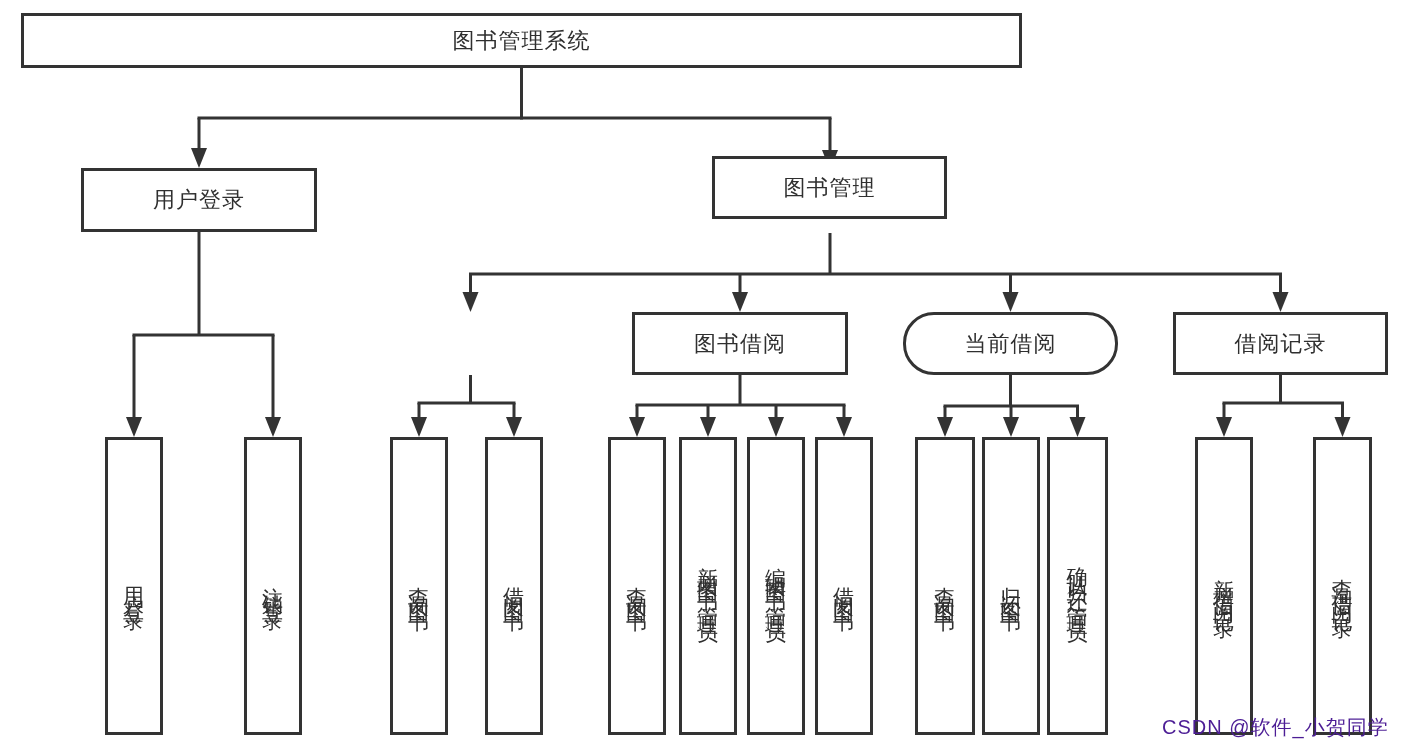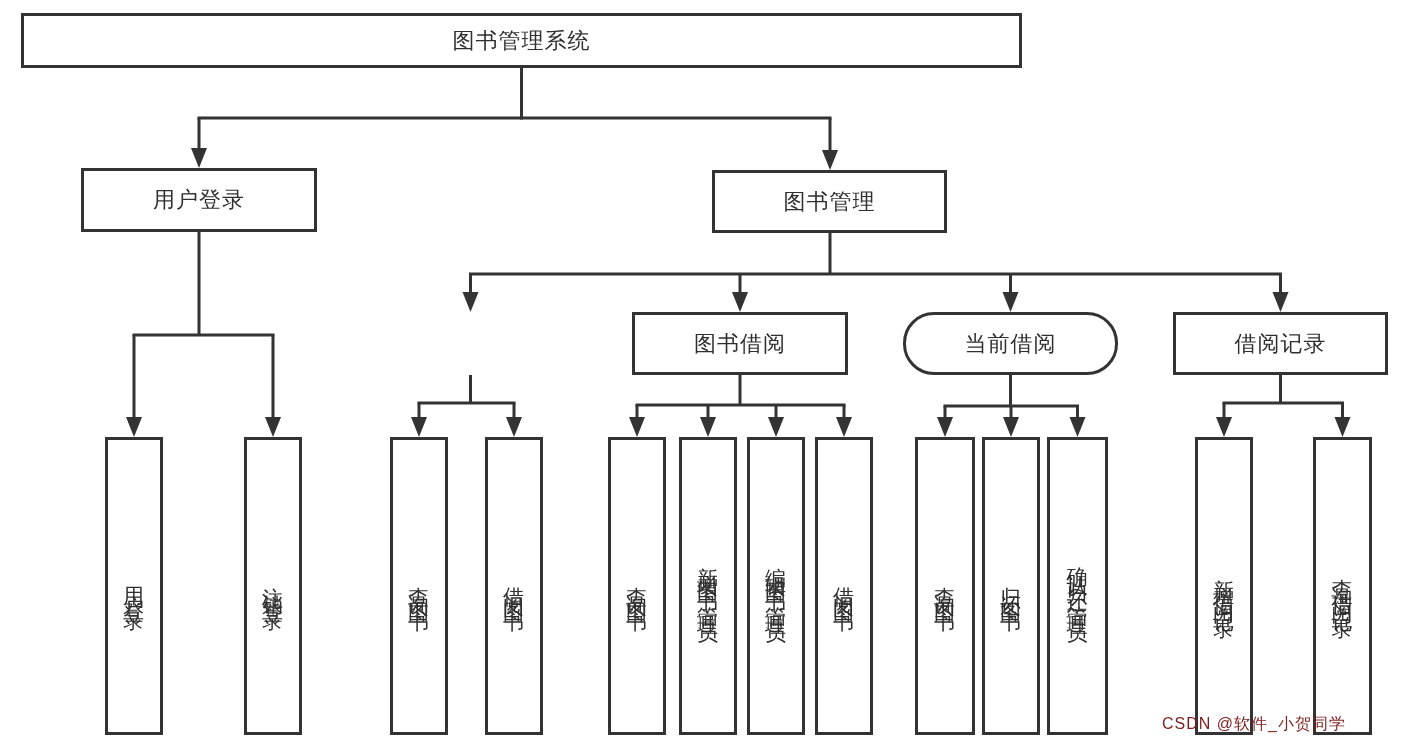--- a/index.html
+++ b/index.html
@@ -30,22 +30,22 @@
   .connectors{
     position:absolute;left:0;top:0;width:1405px;height:747px;
     pointer-events:none;
   }
   .connectors line{stroke:#333333;stroke-width:3;}
   .connectors polygon{fill:#333333;}
   .watermark{
     position:absolute;
     left:1162px;top:714px;
     width:240px;
-    font-size:16px;
-    color:#7f1d1d;
+    font-size:20px;
+    color:#4c1d95;
     letter-spacing:1px;
     white-space:nowrap;
     z-index:5;
   }
 </style>
 </head>
 <body>
 
 <div class="canvas">
 
@@ -125,21 +125,21 @@
     </g>
   </svg>
 
   <div class="node h-node" style="left:21px;top:13px;width:1001px;height:55px;">
     <span>图书管理系统</span>
   </div>
 
   <div class="node h-node" style="left:81px;top:168px;width:236px;height:64px;">
     <span>用户登录</span>
   </div>
-  <div class="node h-node" style="left:712px;top:170px;width:235px;height:63px;">
+  <div class="node h-node" style="left:712px;top:156px;width:235px;height:63px;">
     <span>图书管理</span>
   </div>
 
   <div class="node h-node" style="left:632px;top:312px;width:216px;height:63px;font-family:Liberation Mono, monospace;">
     <span>图书借阅</span>
   </div>
   <div class="node h-node" style="left:903px;top:312px;width:215px;height:63px;border-radius:31px;">
     <span>当前借阅</span>
   </div>
   <div class="node h-node" style="left:1173px;top:312px;width:215px;height:63px;">

